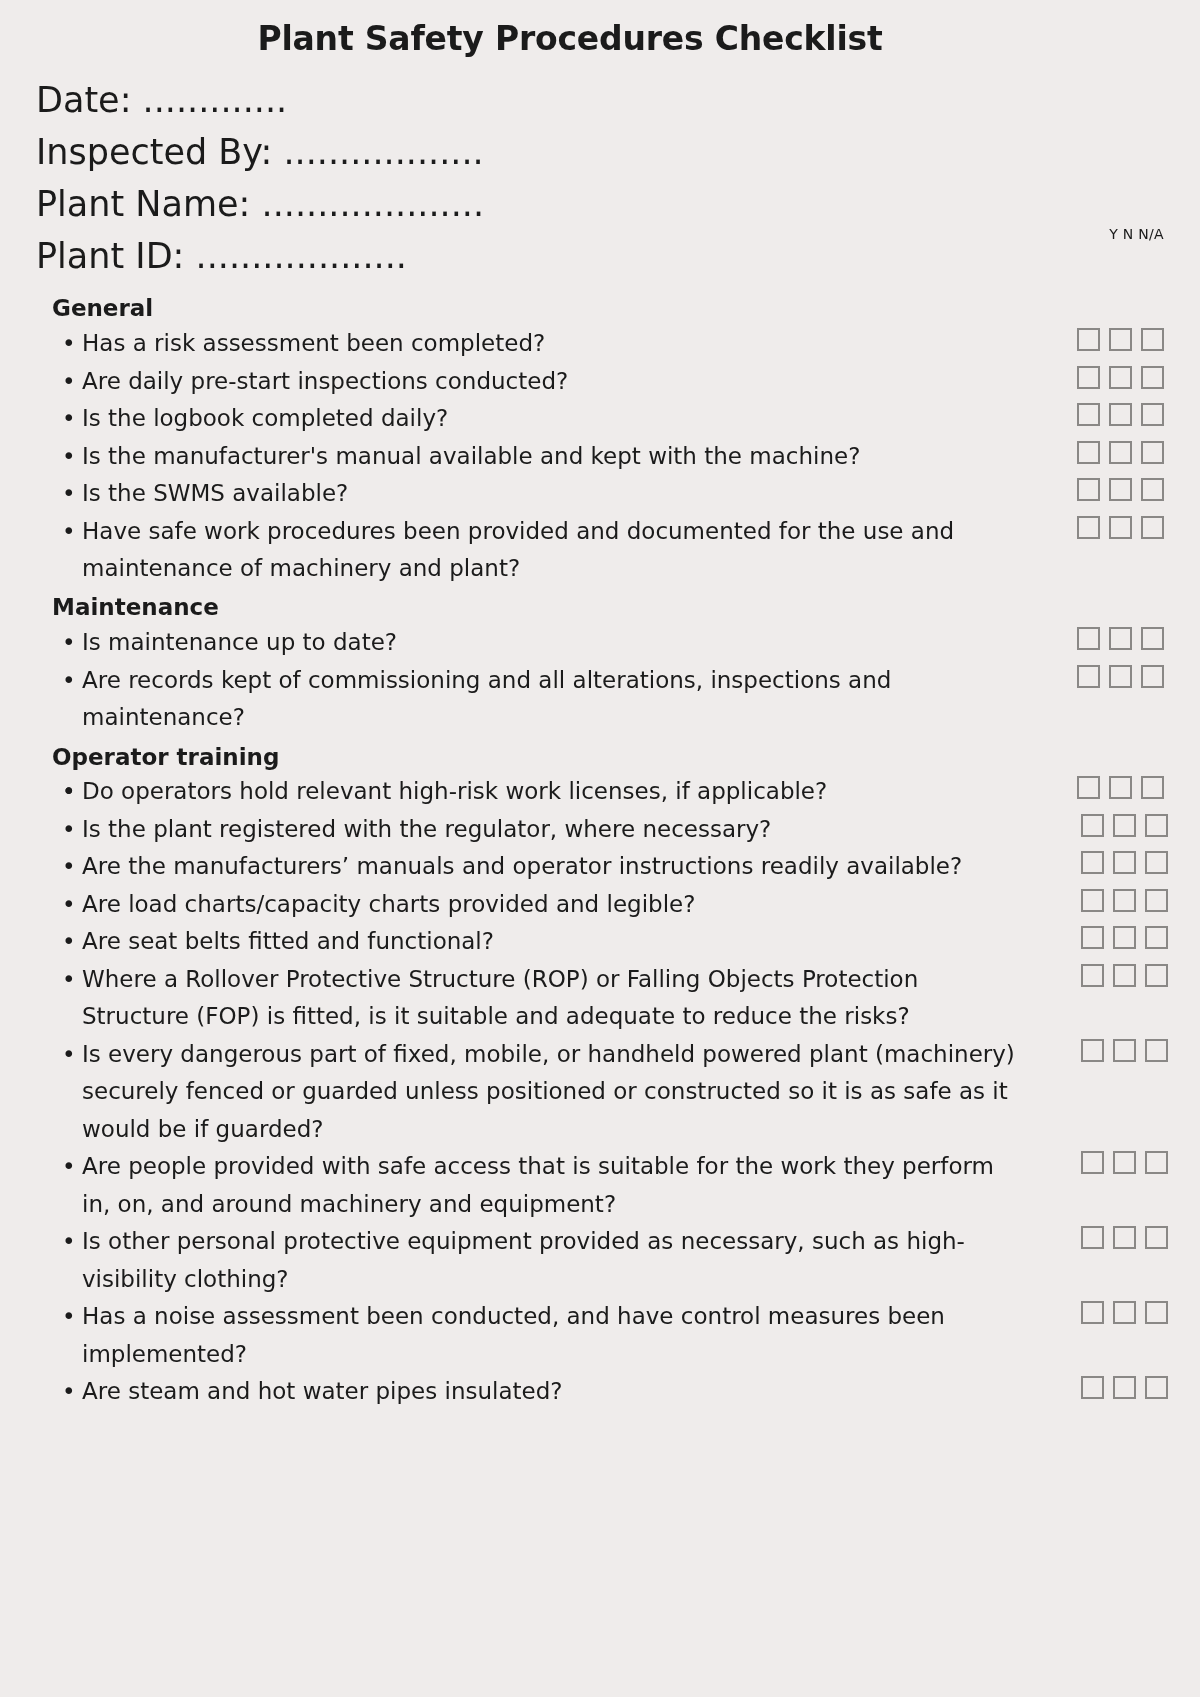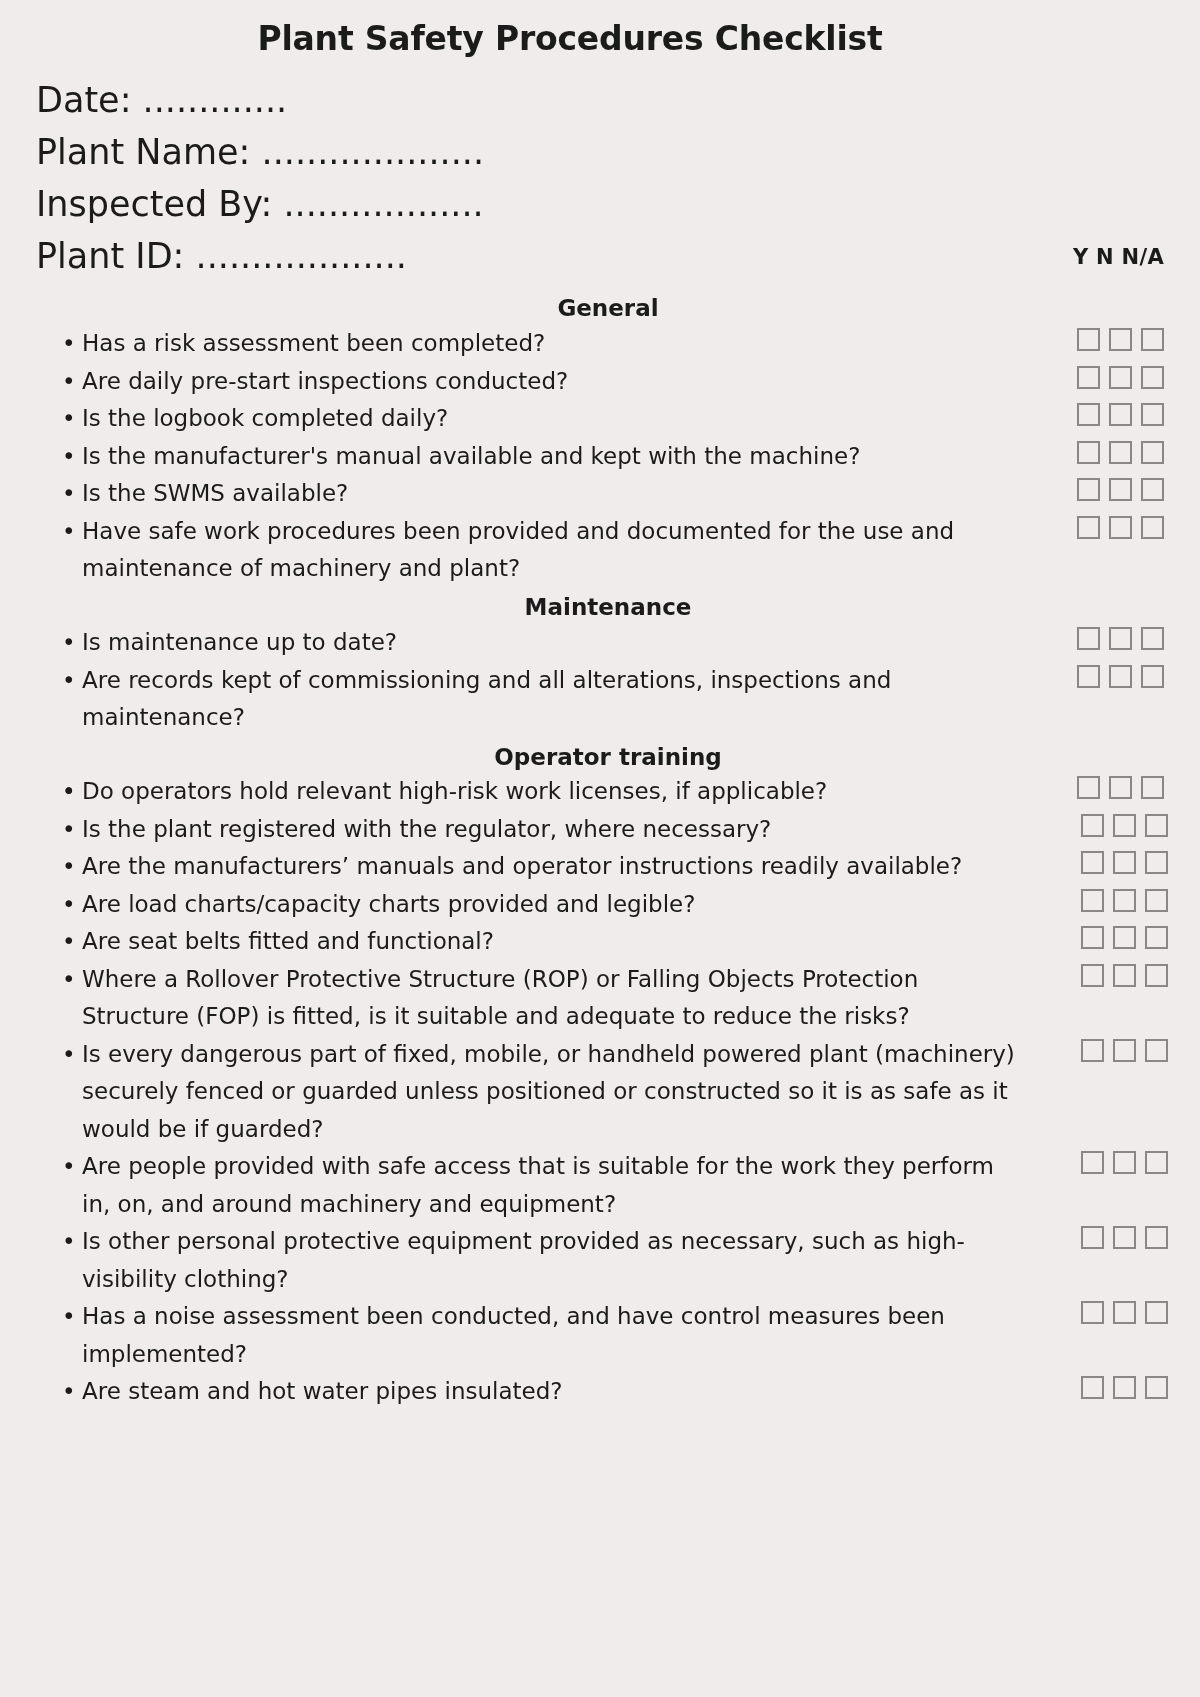--- a/index.html
+++ b/index.html
@@ -39,28 +39,27 @@
     white-space: pre;
   }
   .section {
     margin: 0;
   }
   .section-heading {
     font-size: 23px;
     font-weight: bold;
     line-height: 1.42;
     margin: 4px 0 0 16px;
-    text-align: center;
   }
   .yn-header {
     position: absolute;
     right: 36px;
-    top: 245px;
-    font-size: 21px;
-    font-weight: bold;
+    top: 226px;
+    font-size: 14px;
+    font-weight: normal;
     letter-spacing: 0.3px;
     white-space: nowrap;
   }
   ul.items {
     list-style: none;
     margin: 0;
     padding: 0;
   }
   li.item {
     position: relative;
@@ -103,22 +102,22 @@
 </style>
 </head>
 <body>
 
 <div class="page">
 
   <h1 class="doc-title">Plant Safety Procedures Checklist</h1>
 
   <div class="meta-block">
       <div class="meta-line"><span>Date:</span> <span>.............</span></div>
+      <div class="meta-line"><span>Inspected By:</span> <span>..................</span></div>
       <div class="meta-line"><span>Plant Name:</span> <span>....................</span></div>
-      <div class="meta-line"><span>Inspected By:</span> <span>..................</span></div>
       <div class="meta-line"><span>Plant ID:</span> <span>...................</span></div>
     </div>
 
   <div class="yn-header">Y N N/A</div>
 
   <div id="sections-root">
       <div class="section sec-general">
         <div class="section-heading">General</div>
         <ul class="items">
           <li class="item">

